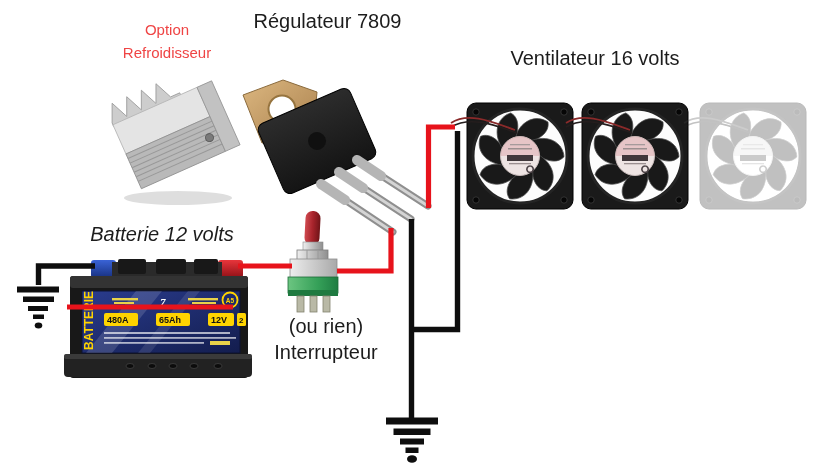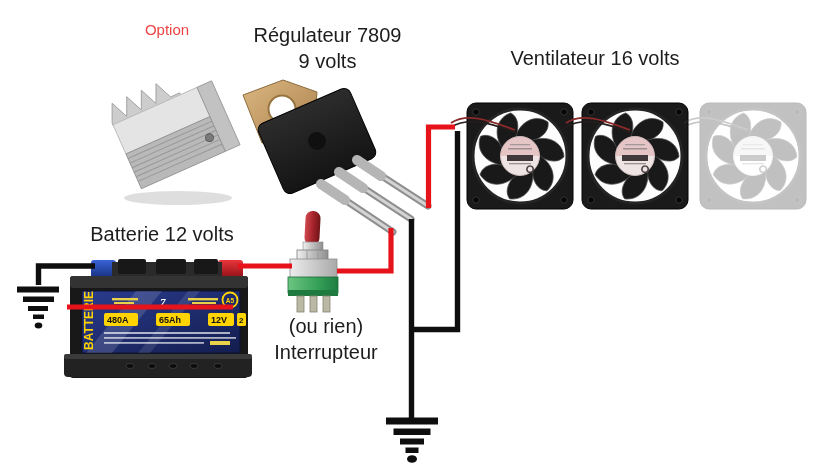--- a/index.html
+++ b/index.html
@@ -12,29 +12,29 @@
   .ghost{opacity:.27;filter:grayscale(1) brightness(1.12);}
   svg{display:block;overflow:visible;}
 </style>
 </head>
 <body>
 
 <div class="stage">
 
   <div class="lbl muted" style="left:92px;top:10px;width:150px;">
     <div>Option</div>
-  </div>
-  <div class="lbl" style="left:235px;top:22px;width:185px;text-align:center;">
+    <div>Refroidisseur</div>
+  </div>
+  <div class="lbl" style="left:235px;top:8px;width:185px;text-align:center;">
     <div>Régulateur 7809</div>
-    <div>9 volts</div>
   </div>
   <div class="lbl" style="left:495px;top:45px;width:200px;">
     <div>Ventilateur 16 volts</div>
   </div>
-  <div class="lbl" style="left:72px;top:221px;width:180px;">
+  <div class="lbl" style="left:72px;top:221px;width:180px;font-style:italic;">
     <div>Batterie 12 volts</div>
   </div>
   <div class="lbl" style="left:246px;top:313px;width:160px;">
     <div>(ou rien)</div>
     <div>Interrupteur</div>
   </div>
 
   <div class="comp" style="left:106px;top:64px;">
     <svg width="134" height="146" viewBox="0 0 134 146">
       <ellipse cx="72" cy="134" rx="54" ry="7" fill="rgba(0,0,0,0.13)"></ellipse>

